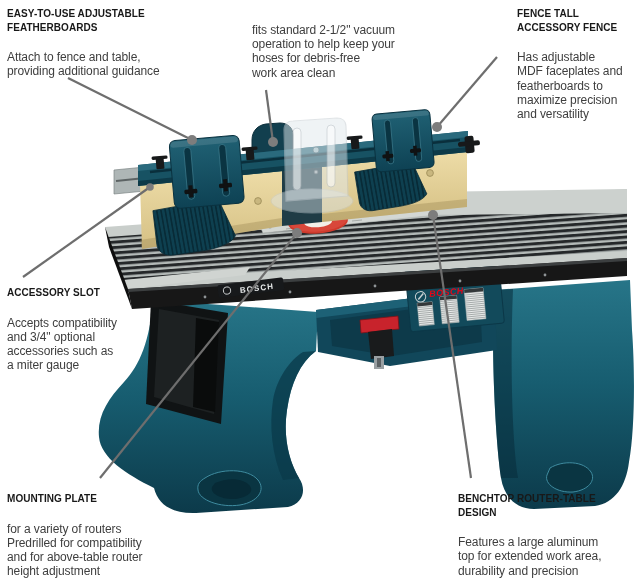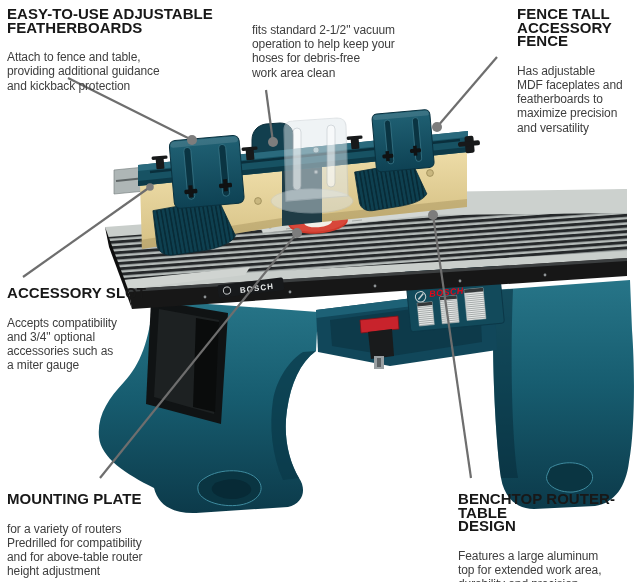--- a/index.html
+++ b/index.html
@@ -1,20 +1,20 @@
 <!DOCTYPE html>
 <html><head>
 <meta charset="utf-8">
 <style>
   html,body{margin:0;padding:0;background:#fff;}
   .canvas{position:relative;width:637px;height:582px;background:#ffffff;overflow:hidden;
           font-family:"Liberation Sans", sans-serif;}
   .art{position:absolute;left:0;top:0;width:637px;height:582px;}
   .callout{position:absolute;}
-  .c-title{font-weight:bold;font-size:15px;line-height:13.6px;color:#181818;letter-spacing:0.05px;}
+  .c-title{font-weight:bold;font-size:10px;line-height:13.6px;color:#181818;letter-spacing:0.05px;}
   .c-body{font-size:12px;line-height:14.2px;color:#3e3e3e;margin-top:16px;letter-spacing:-0.1px;}
 </style>
 </head>
 <body>
 
 <div class="canvas">
 
 <svg class="art" viewBox="0 0 637 582" xmlns="http://www.w3.org/2000/svg">
   <defs>
     <linearGradient id="gTeal" x1="0" y1="0" x2="0" y2="1">
@@ -214,21 +214,20 @@
 </svg>
 
 <div class="callout" style="left:7px;top:7px;width:210px">
   <div class="c-title">
     <div>EASY-TO-USE ADJUSTABLE</div>
     <div>FEATHERBOARDS</div>
   </div>
   <div class="c-body">
     <div>Attach to fence and table,</div>
     <div>providing additional guidance</div>
-    <div>and kickback protection</div>
   </div>
 </div>
 
 <div class="callout" style="left:252px;top:7px;width:205px">
   <div class="c-body">
     <div>fits standard 2-1/2" vacuum</div>
     <div>operation to help keep your</div>
     <div>hoses for debris-free</div>
     <div>work area clean</div>
   </div>

